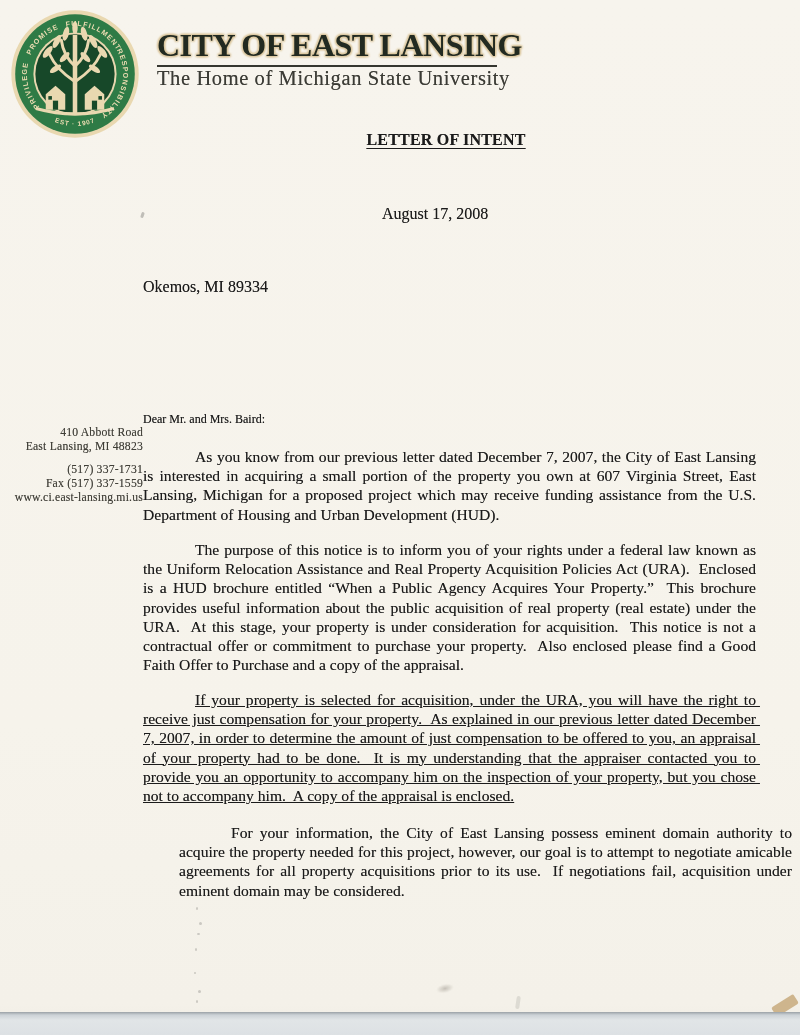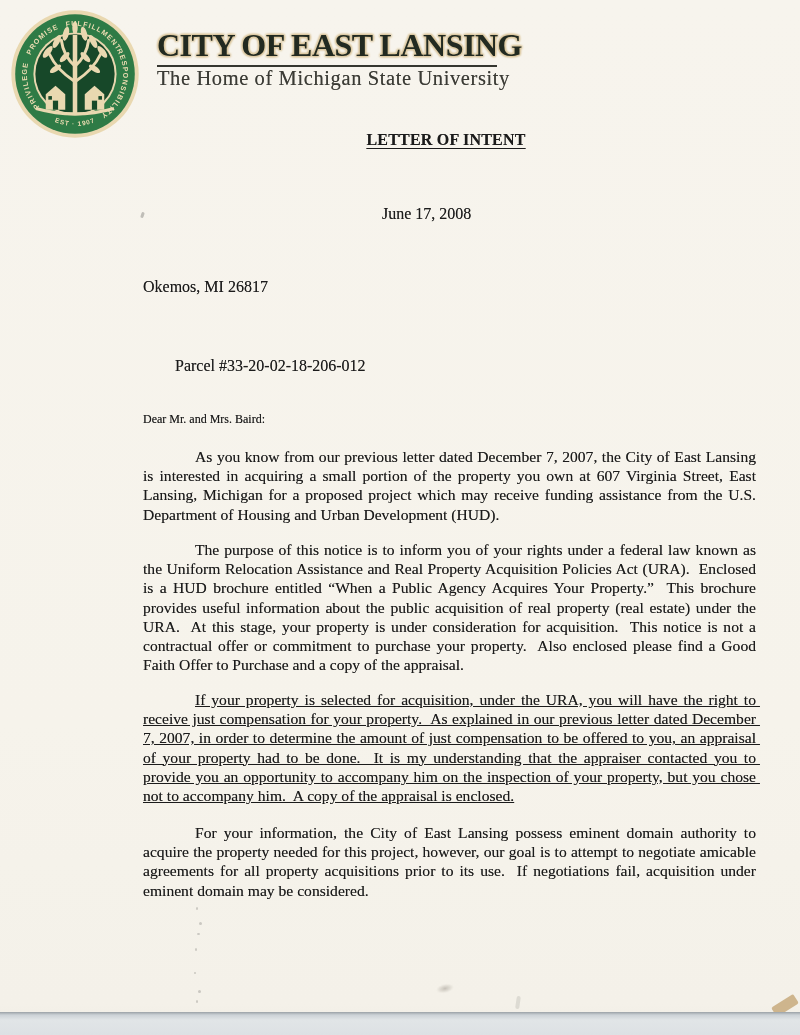--- a/index.html
+++ b/index.html
@@ -32,21 +32,21 @@
   }
   #date-line{left:382px; top:205px; font-size:16px;}
   #recipient{left:143px; top:276px; font-size:16px; line-height:21px;}
   #re-block{left:143px; top:355px; font-size:16px; line-height:21px;}
   #re-line2{padding-left:32px;}
   #salutation{left:143px; top:412px; font-size:12px;}
   .body-par{
     left:143px; width:613px; font-size:15.6px; line-height:19.2px;
     text-align:justify; text-indent:52px; white-space:pre-wrap;
   }
-  #par-1{top:447px;} #par-2{top:540px;} #par-3{top:690px;text-decoration:underline;} #par-4{top:823px;}
+  #par-1{top:447px;} #par-2{top:540px;} #par-3{top:690px;text-decoration:underline;} #par-4{top:823px;margin-left:36px;}
   
   #contact{
     left:6px; top:426px; width:137px; text-align:right;
     font-size:11.7px; line-height:14px; letter-spacing:.2px; color:#3f3e37;
     text-shadow:0 0 .4px rgba(63,62,55,.5);
   }
   #contact .gap{height:9px;}
   
   #scanner-band{
     left:0; top:1012px; width:800px; height:23px;
@@ -122,32 +122,39 @@
     <text class="seal-ring-text"><textPath href="#ringPath" startOffset="57%" text-anchor="middle">FULFILLMENT</textPath></text>
     <text class="seal-ring-text"><textPath href="#ringPath" startOffset="79%" text-anchor="middle">RESPONSIBILITY</textPath></text>
     <text class="seal-est-text"><textPath href="#bottomPath" startOffset="50%" text-anchor="middle">EST · 1907</textPath></text>
   </svg>
 
   <div id="org-name" class="abs">CITY OF EAST LANSING</div>
   <div id="org-rule" class="abs"></div>
   <div id="org-tagline" class="abs">The Home of Michigan State University</div>
 
   <div id="doc-title" class="abs ink">LETTER OF INTENT</div>
-  <div id="date-line" class="abs ink">June 17, 2008</div>
+  <div id="date-line" class="abs ink">August 17, 2008</div>
 
   <div id="recipient" class="abs ink">
-    <div>Okemos, MI 26817</div>
+    <div>Okemos, MI 89334</div>
   </div>
 
   <div id="re-block" class="abs ink">
-    <div id="re-line2">Parcel #33-20-02-18-206-012</div>
   </div>
 
   <div id="salutation" class="abs ink">Dear Mr. and Mrs. Baird:</div>
 
+  <div id="contact" class="abs">
+    <div>410 Abbott Road</div>
+    <div>East Lansing, MI 48823</div>
+    <div class="gap"></div>
+    <div>(517) 337-1731</div>
+    <div>Fax (517) 337-1559</div>
+    <div>www.ci.east-lansing.mi.us</div>
+  </div>
 
   <div id="par-1" class="abs body-par ink">As you know from our previous letter dated December 7, 2007, the City of East Lansing is interested in acquiring a small portion of the property you own at 607 Virginia Street, East Lansing, Michigan for a proposed project which may receive funding assistance from the U.S. Department of Housing and Urban Development (HUD).</div>
   <div id="par-2" class="abs body-par ink">The purpose of this notice is to inform you of your rights under a federal law known as the Uniform Relocation Assistance and Real Property Acquisition Policies Act (URA).  Enclosed is a HUD brochure entitled “When a Public Agency Acquires Your Property.”  This brochure provides useful information about the public acquisition of real property (real estate) under the URA.  At this stage, your property is under consideration for acquisition.  This notice is not a contractual offer or commitment to purchase your property.  Also enclosed please find a Good Faith Offer to Purchase and a copy of the appraisal.</div>
   <div id="par-3" class="abs body-par ink">If your property is selected for acquisition, under the URA, you will have the right to receive just compensation for your property.  As explained in our previous letter dated December 7, 2007, in order to determine the amount of just compensation to be offered to you, an appraisal of your property had to be done.  It is my understanding that the appraiser contacted you to provide you an opportunity to accompany him on the inspection of your property, but you chose not to accompany him.  A copy of the appraisal is enclosed.</div>
   <div id="par-4" class="abs body-par ink">For your information, the City of East Lansing possess eminent domain authority to acquire the property needed for this project, however, our goal is to attempt to negotiate amicable agreements for all property acquisitions prior to its use.  If negotiations fail, acquisition under eminent domain may be considered.</div>
 
   <div id="comma-artifact" class="abs"></div>
   <div class="abs speck" style="left:196px;top:907px;width:2px;height:3px;"></div>
   <div class="abs speck" style="left:199px;top:922px;width:3px;height:3px;"></div>
   <div class="abs speck" style="left:197px;top:933px;width:3px;height:2px;"></div>

